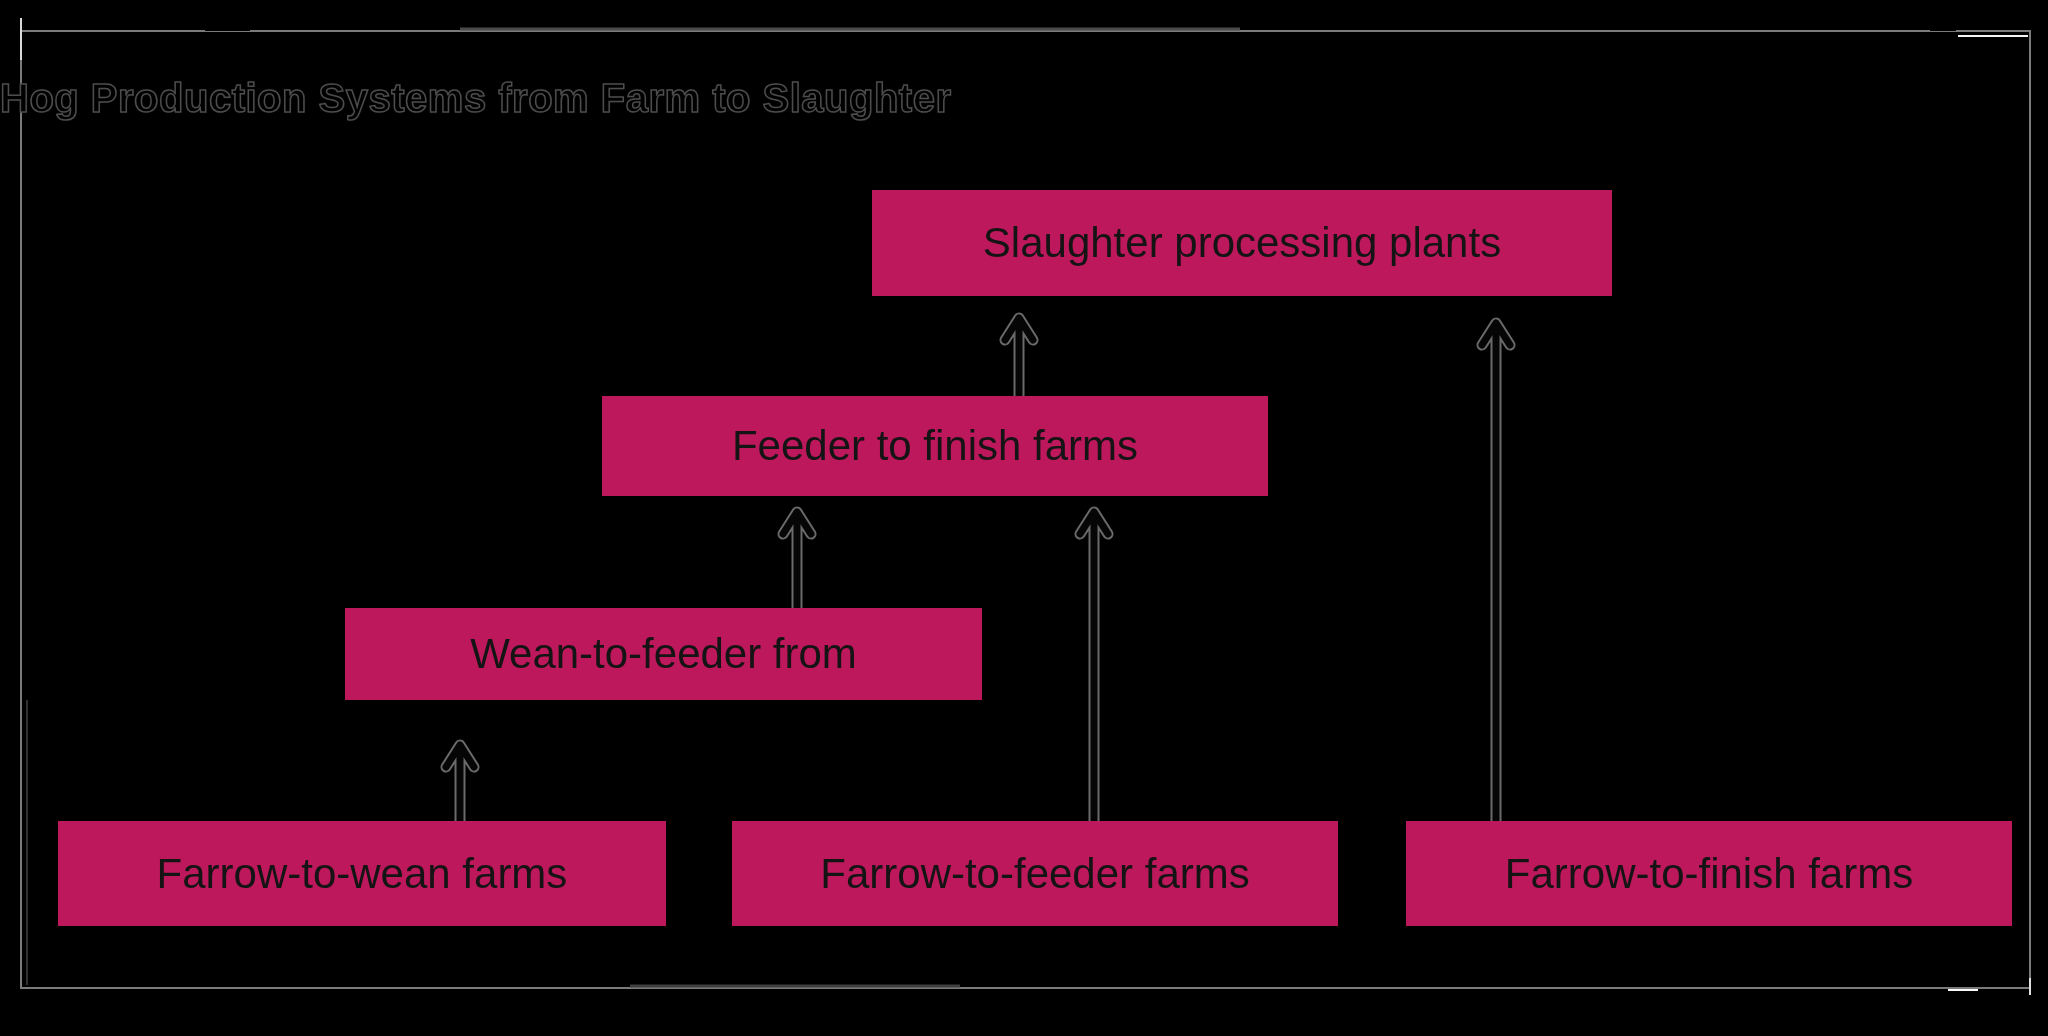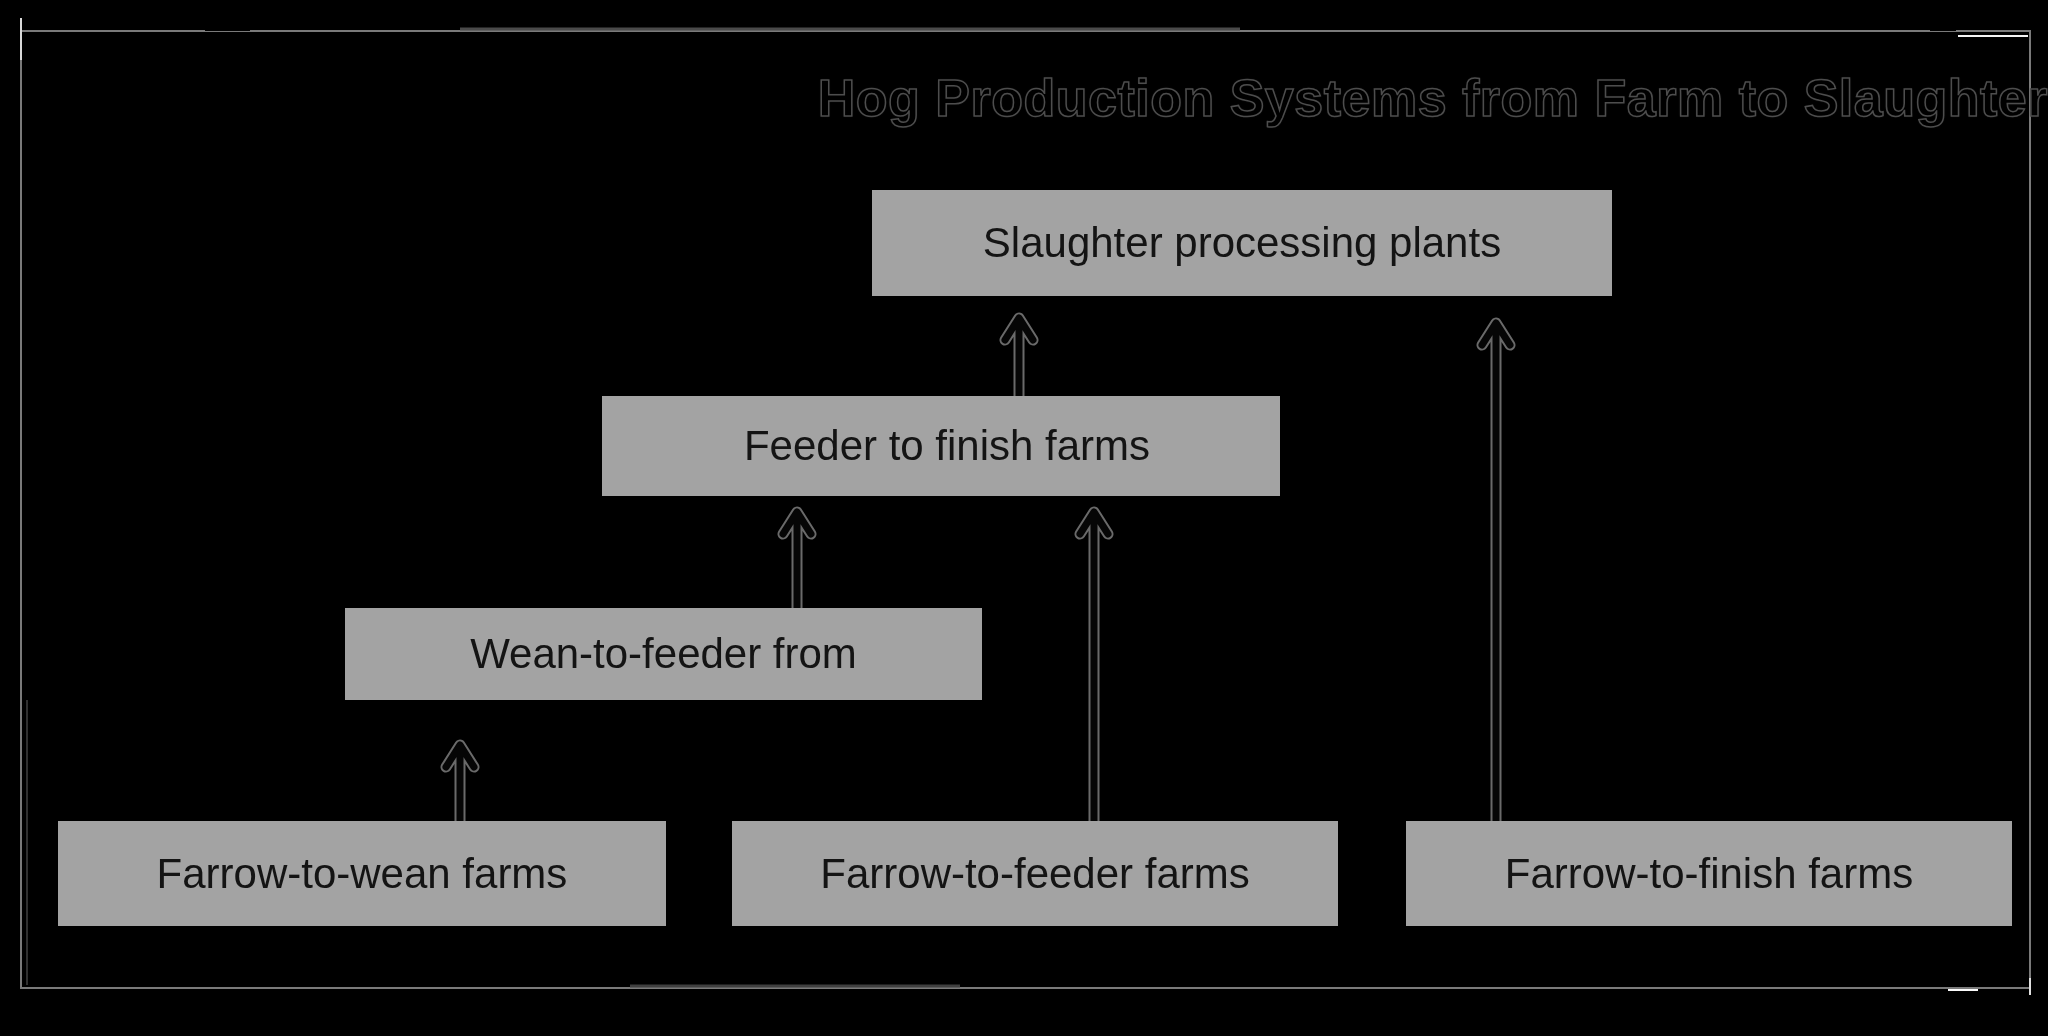--- a/index.html
+++ b/index.html
@@ -20,41 +20,41 @@
     left: 0;
     top: 0;
     width: 2048px;
     height: 1036px;
   }
   .title {
     position: absolute;
     left: 0;
     right: 0;
     top: 74px;
-    text-align: right;
-    font-size: 52px;
+    text-align: left;
+    font-size: 40px;
     line-height: 48px;
     font-weight: 700;
     letter-spacing: 0.5px;
     color: #000000;
     -webkit-text-stroke: 1.5px #4d4d4d;
     text-shadow: 0 0 2px #2e2e2e;
   }
   .node {
     position: absolute;
-    background: #a3a3a3;
+    background: #be185d;
     color: #141414;
     display: flex;
     align-items: center;
     justify-content: center;
     font-size: 42px;
     white-space: nowrap;
   }
   .node-slaughter      { left: 872px;  top: 190px; width: 740px; height: 106px; }
-  .node-feeder-finish  { left: 602px;  top: 396px; width: 666px; height: 100px; padding-left: 12px; }
+  .node-feeder-finish  { left: 602px;  top: 396px; width: 666px; height: 100px; }
   .node-wean-feeder    { left: 345px;  top: 608px; width: 637px; height:  92px; }
   .node-farrow-wean    { left:  58px;  top: 821px; width: 608px; height: 105px; }
   .node-farrow-feeder  { left: 732px;  top: 821px; width: 606px; height: 105px; }
   .node-farrow-finish  { left: 1406px; top: 821px; width: 606px; height: 105px; text-align: center; }
 
   .arrow-halo {
     fill: none;
     stroke: #6a6a6a;
     stroke-width: 11;
     stroke-linecap: round;

